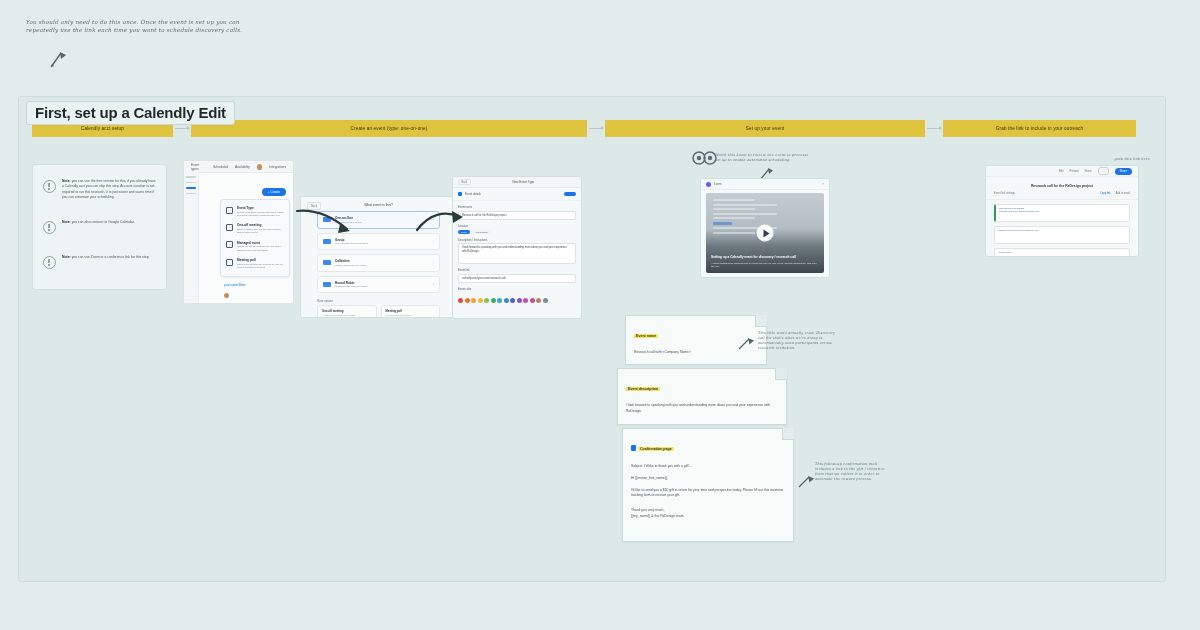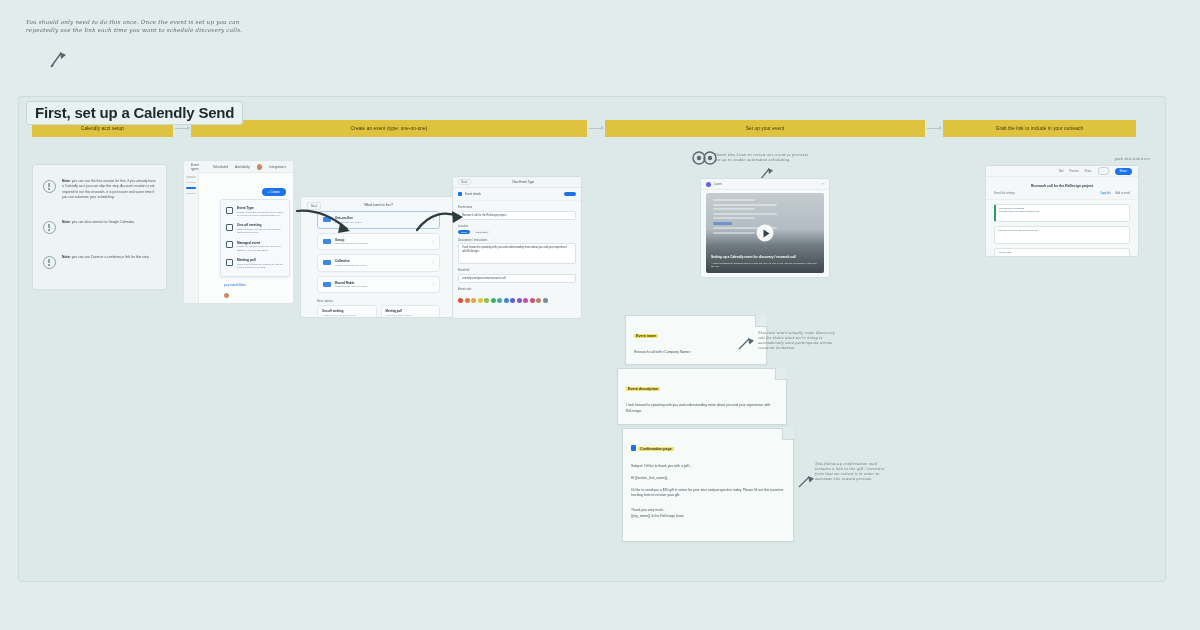--- a/index.html
+++ b/index.html
@@ -217,21 +217,21 @@
     <div>You should only need to do this once. Once the event is set up you can</div>
     <div>repeatedly use the link each time you want to schedule discovery calls.</div>
   </div>
   <svg class="top-arrow" viewBox="0 0 22 22">
     <path d="M3 17 L13 3" stroke="#55656a" stroke-width="1.4" fill="none"></path>
     <path d="M12 2 L18 5 L13 9 Z" fill="#55656a"></path>
     <path d="M3 17 L6 16 L4 14 Z" fill="#55656a"></path>
   </svg>
 
   <div class="frame"></div>
-  <div class="frame-title">First, set up a Calendly Send</div>
+  <div class="frame-title">First, set up a Calendly Edit</div>
 
   <div class="bar" style="left:32px;width:141px;">
     <span>Calendly acct setup</span>
   </div>
   <div class="bar-conn" style="left:175px;width:14px;"></div>
   <div class="bar" style="left:191px;width:396px;">
     <span>Create an event (type: one-on-one)</span>
   </div>
   <div class="bar-conn" style="left:589px;width:14px;"></div>
   <div class="bar" style="left:605px;width:320px;">

